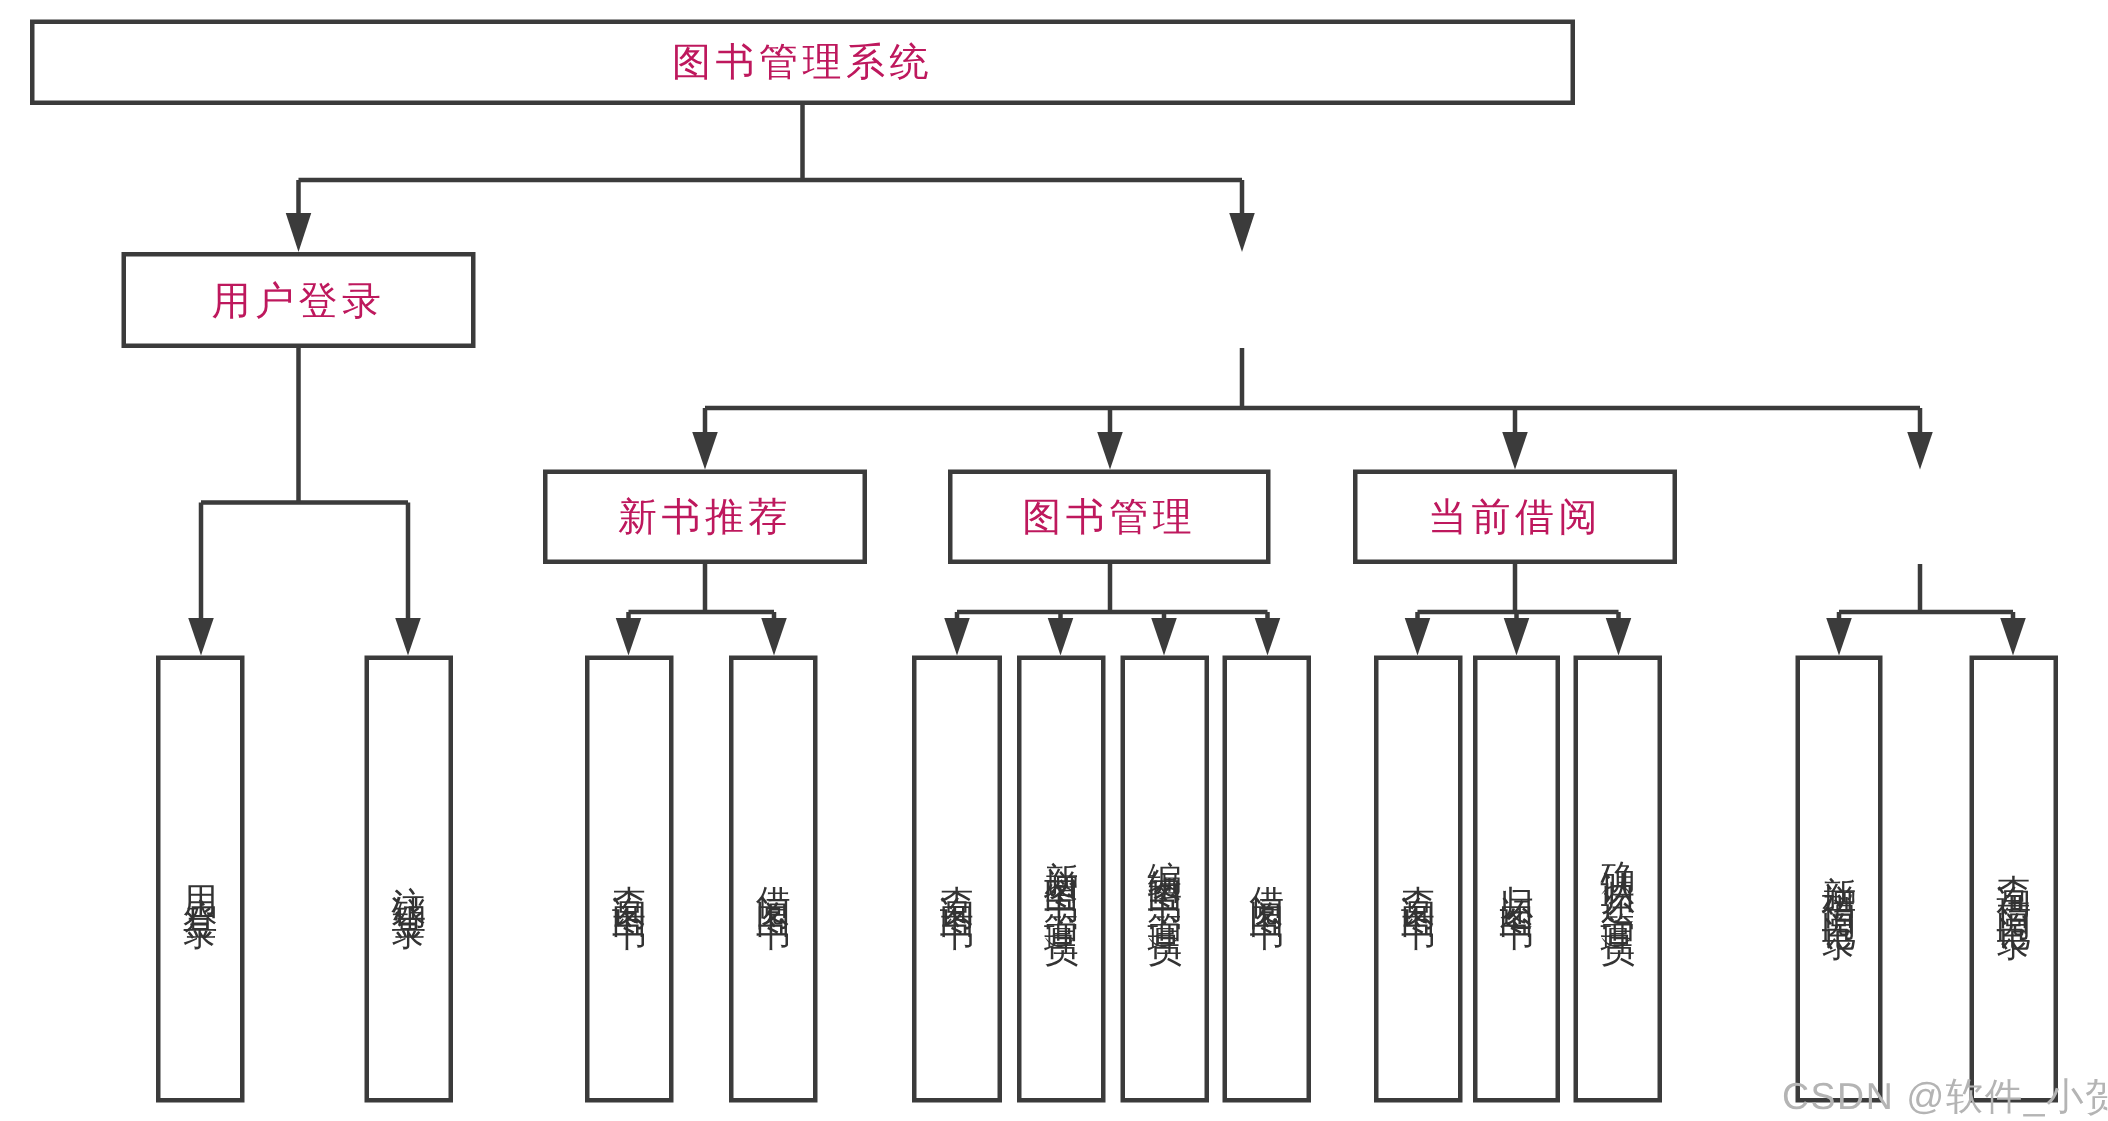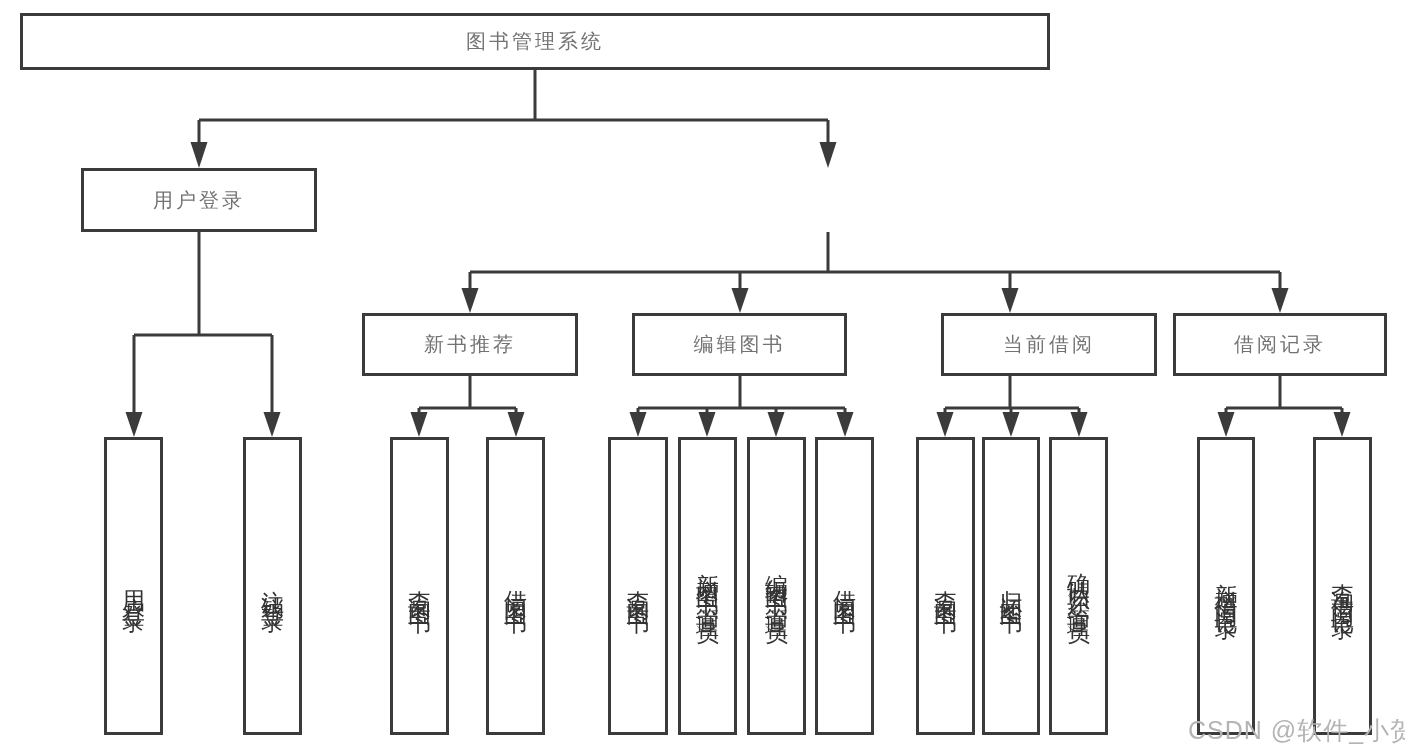--- a/index.html
+++ b/index.html
@@ -25,24 +25,24 @@
     position: absolute;
     box-sizing: border-box;
     border: 3px solid #3b3b3b;
     background: #ffffff;
     display: flex;
     align-items: center;
     justify-content: center;
     color: #333333;
   }
   .h-label {
-    font-size: 20px;
+    font-size: 26px;
     letter-spacing: 3px;
     white-space: nowrap;
-    color: #737373;
+    color: #be185d;
   }
   .v-label {
     writing-mode: vertical-rl;
     text-orientation: mixed;
     font-size: 23px;
     letter-spacing: 7px;
     line-height: 1;
     white-space: nowrap;
     color: #333333;
   }
@@ -103,27 +103,24 @@
   </div>
 
   <div class="node lvl2" style="left:81px; width:236px;">
     <span class="h-label">用户登录</span>
   </div>
 
   <div class="node lvl3" style="left:362px; width:216px;">
     <span class="h-label">新书推荐</span>
   </div>
   <div class="node lvl3" style="left:632px; width:215px;">
-    <span class="h-label">编辑图书</span>
+    <span class="h-label">图书管理</span>
   </div>
-  <div class="node lvl3" style="left:902px; width:216px;margin-left:39px;">
+  <div class="node lvl3" style="left:902px; width:216px;">
     <span class="h-label">当前借阅</span>
-  </div>
-  <div class="node lvl3" style="left:1173px; width:214px;">
-    <span class="h-label">借阅记录</span>
   </div>
 
   <div class="node leaf" style="left:104px; width:59px;">
     <span class="v-label">用户登录</span>
   </div>
   <div class="node leaf" style="left:243px; width:59px;">
     <span class="v-label">注销登录</span>
   </div>
 
   <div class="node leaf" style="left:390px; width:59px;">

